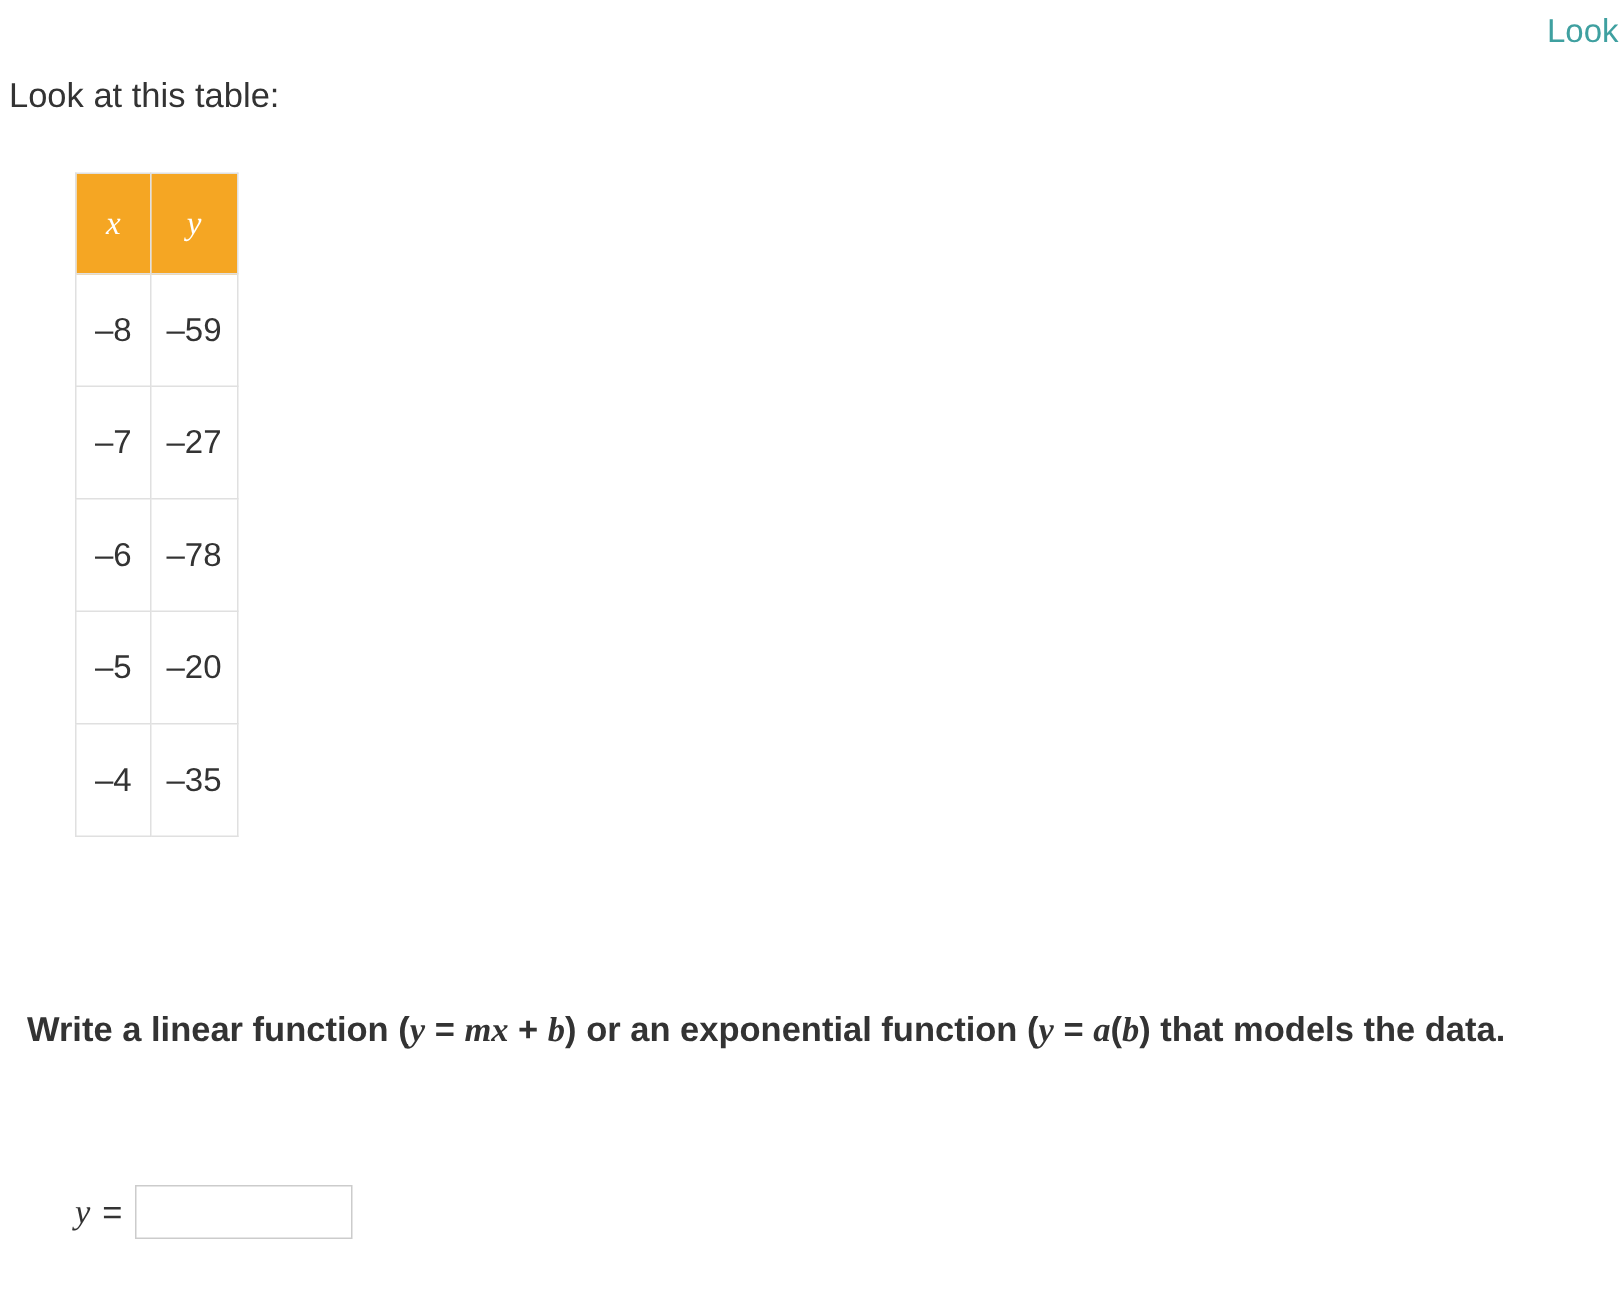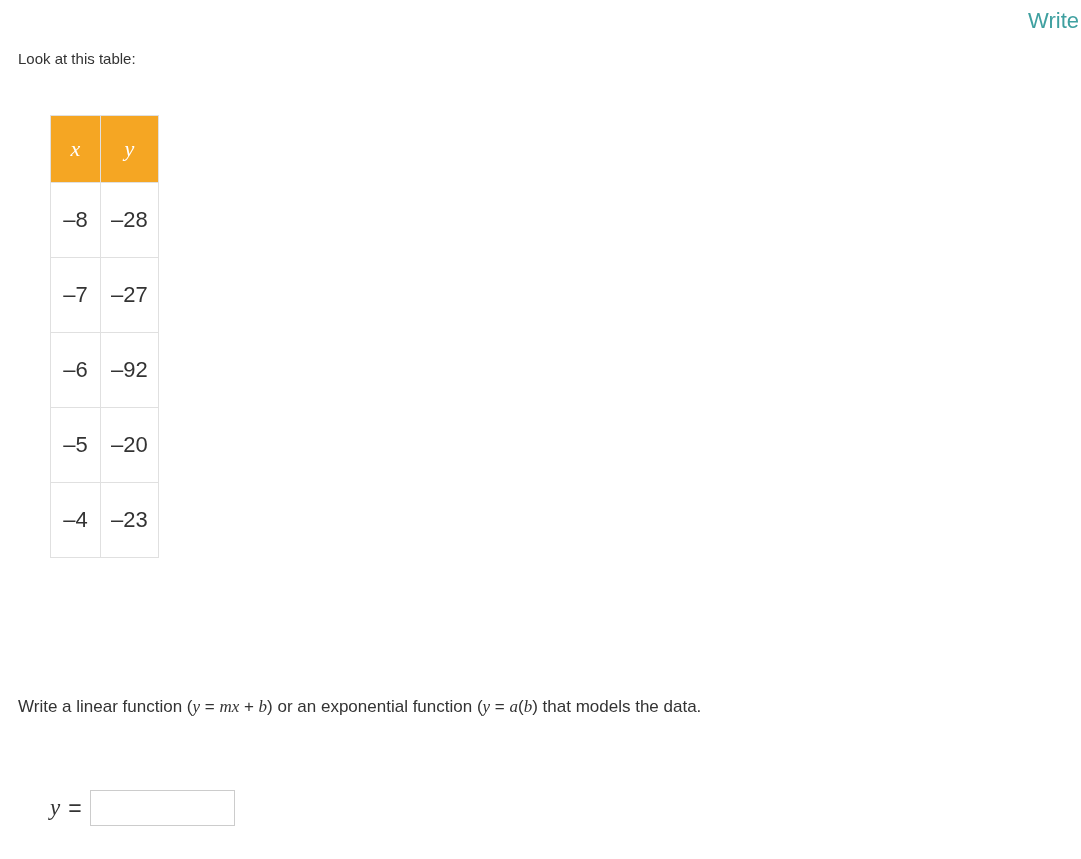--- a/index.html
+++ b/index.html
@@ -25,22 +25,22 @@
       position: absolute;
       top: 8px;
       right: 2px;
       color: #3fa0a0;
       font-size: 22px;
       cursor: pointer;
     }
     .prompt-text {
       position: absolute;
       top: 50px;
-      left: 18px;
-      font-size: 15px;
+      left: 6px;
+      font-size: 23px;
       color: #333;
     }
     .data-table {
       position: absolute;
       top: 115px;
       left: 50px;
       border-collapse: collapse;
     }
     .data-table th {
       background: #f5a623;
@@ -56,26 +56,27 @@
     .data-table td {
       border: 1px solid #e0e0e0;
       padding: 24px 10px;
       font-size: 22px;
       text-align: center;
       color: #333;
       min-width: 50px;
     }
     .question-text {
       position: absolute;
-      top: 691px;
+      top: 665px;
       left: 18px;
       right: 10px;
-      font-size: 17px;
+      font-size: 23px;
       line-height: 1.9;
       color: #333;
+      font-weight: bold;
     }
     .question-text .math-var {
       font-style: italic;
       font-family: Georgia, serif;
     }
     .answer-row {
       position: absolute;
       top: 790px;
       left: 50px;
       display: flex;
@@ -98,51 +99,51 @@
       border: 1px solid #ccc;
       font-size: 20px;
       padding: 4px 8px;
       outline: none;
     }
   </style>
 </head>
 <body>
 
 <div class="container">
-  <a class="video-link">Write</a>
+  <a class="video-link">Look</a>
 
   <div class="prompt-text">Look at this table:</div>
 
   <table class="data-table">
     <thead>
       <tr>
         <th>x</th>
         <th>y</th>
       </tr>
     </thead>
     <tbody>
       <tr>
         <td>–8</td>
-        <td>–28</td>
+        <td>–59</td>
       </tr>
       <tr>
         <td>–7</td>
         <td>–27</td>
       </tr>
       <tr>
         <td>–6</td>
-        <td>–92</td>
+        <td>–78</td>
       </tr>
       <tr>
         <td>–5</td>
         <td>–20</td>
       </tr>
       <tr>
         <td>–4</td>
-        <td>–23</td>
+        <td>–35</td>
       </tr>
     </tbody>
   </table>
 
   <div class="question-text">
     <span>Write a linear function (</span><span class="math-var">y</span><span> = </span><span class="math-var">mx</span><span> + </span><span class="math-var">b</span><span>) or an exponential function (</span><span class="math-var">y</span><span> = </span><span class="math-var">a</span><span>(</span><span class="math-var">b</span><span>)</span><span> that models the data.</span>
   </div>
 
   <div class="answer-row">
     <span class="answer-label">y</span>

